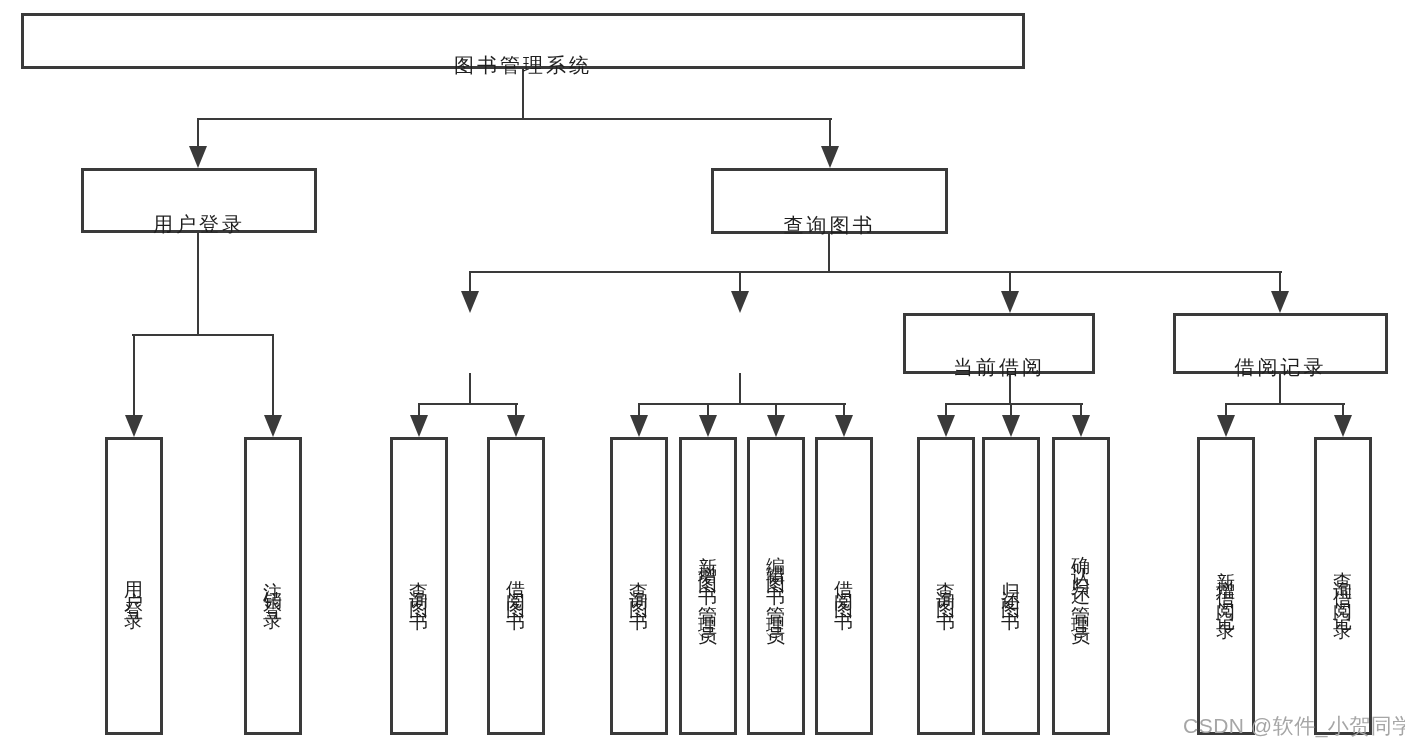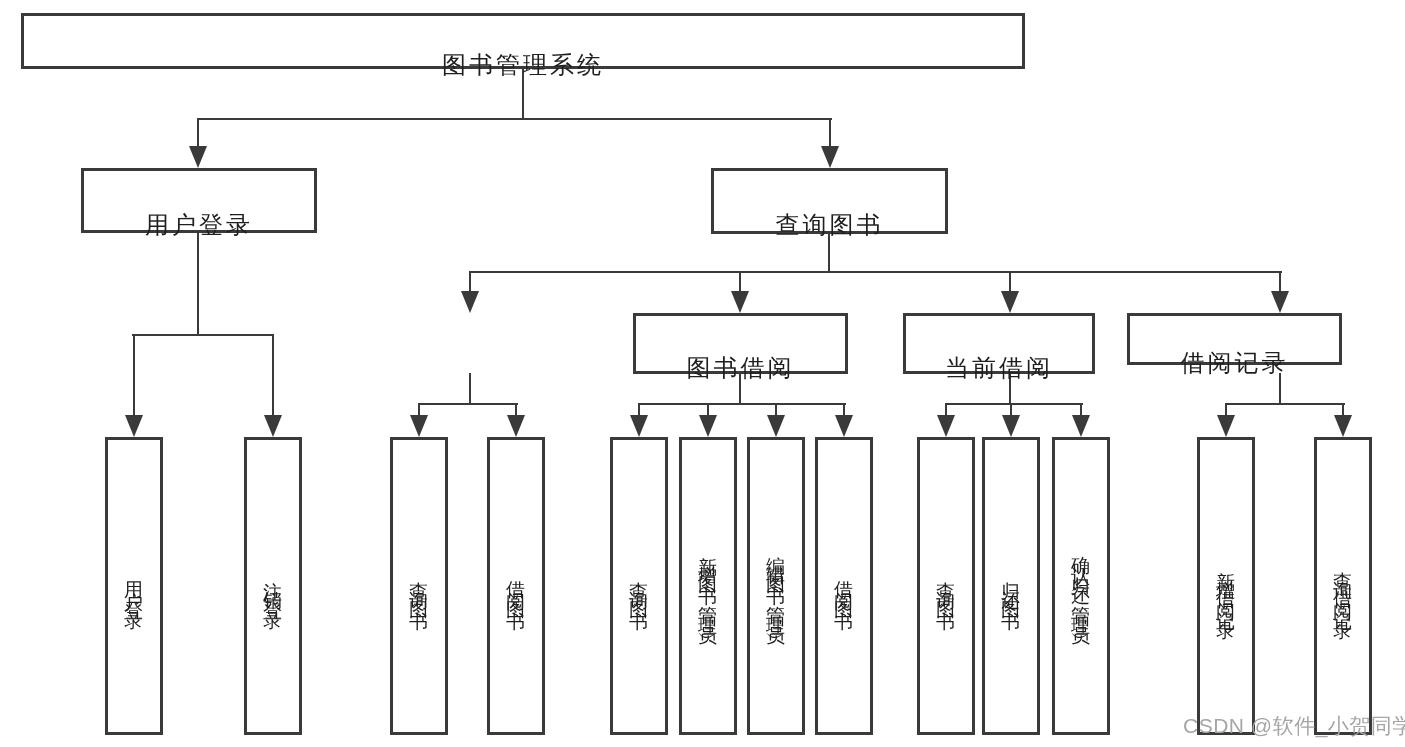--- a/index.html
+++ b/index.html
@@ -20,21 +20,21 @@
   .box{
     position:absolute;
     border:3px solid var(--line);
     background:#fff;
     box-sizing:border-box;
     display:flex;
     align-items:center;
     justify-content:center;
   }
   .hbox span{
-    font-size:24px;
+    font-size:20px;
     letter-spacing:3px;
     white-space:nowrap;
     margin-top:48px;
   }
   .leafbox{
     top:437px;
     width:58px;
     height:298px;
   }
   .vtext{
@@ -142,27 +142,24 @@
     <span>图书管理系统</span>
   </div>
 
   <div class="box hbox" style="left:81px;top:168px;width:236px;height:65px">
     <span>用户登录</span>
   </div>
   <div class="box hbox" style="left:711px;top:168px;width:237px;height:66px">
     <span>查询图书</span>
   </div>
 
-  <div class="box hbox" style="left:633px;top:313px;width:215px;height:61px">
-    <span>图书借阅</span>
-  </div>
   <div class="box hbox" style="left:903px;top:313px;width:192px;height:61px">
     <span>当前借阅</span>
   </div>
-  <div class="box hbox" style="left:1127px;top:313px;width:215px;height:52px">
+  <div class="box hbox" style="left:1173px;top:313px;width:215px;height:61px">
     <span>借阅记录</span>
   </div>
 
   <div class="box leafbox" style="left:105px">
     <span class="vtext">用户登录</span>
   </div>
   <div class="box leafbox" style="left:244px">
     <span class="vtext">注销登录</span>
   </div>
 

